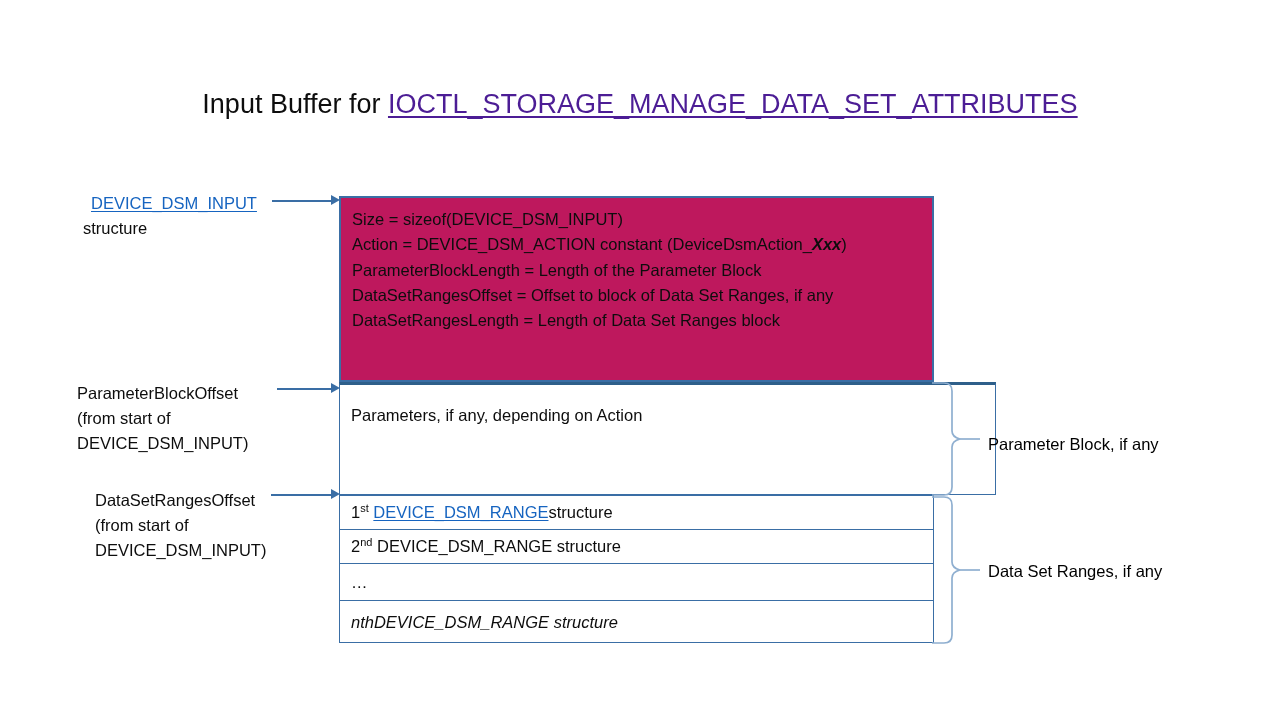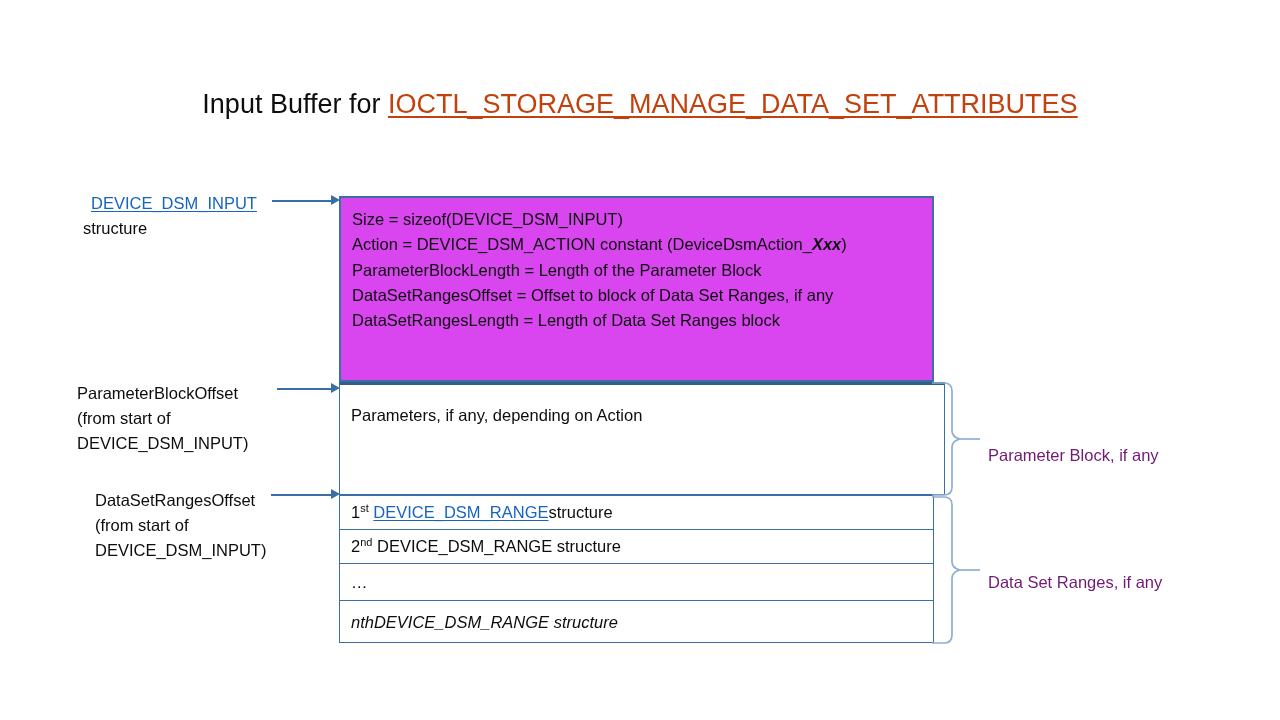--- a/index.html
+++ b/index.html
@@ -24,21 +24,21 @@
     left: 0;
     top: 86px;
     width: 1280px;
     text-align: center;
     font-size: 27px;
     line-height: 36px;
     white-space: nowrap;
     color: #0d0d0d;
   }
   #page-title .title-link {
-    color: #c2410c;
+    color: #4c1d95;
     text-decoration: underline;
     text-underline-offset: 3px;
   }
 
   
   .left-label {
     position: absolute;
     font-size: 16.5px;
     line-height: 25px;
     color: #0d0d0d;
@@ -89,40 +89,40 @@
 
   
   #struct-header-box {
     position: absolute;
     left: 339px;
     top: 196px;
     width: 595px;
     height: 186px;
     box-sizing: border-box;
     border: 2px solid #3A6EA5;
-    background: #d946ef;
+    background: #be185d;
   }
   #struct-header-list {
     margin: 0;
     padding: 9px 0 0 11px;
     list-style: none;
   }
   #struct-header-list li {
     font-size: 16.5px;
     line-height: 25.3px;
     color: #0d0d0d;
     white-space: nowrap;
   }
   .ital { font-style: italic; font-weight: bold; text-align: right; }
 
   #parameters-box {
     position: absolute;
     left: 339px;
     top: 382px;
-    width: 606px;
+    width: 657px;
     height: 113px;
     box-sizing: border-box;
     border: 1.4px solid #3A6EA5;
     border-top: 3.4px solid #2E5F8A;
     background: #ffffff;
   }
   #parameters-box .box-text {
     position: absolute;
     left: 11px;
     top: 18px;
@@ -176,23 +176,22 @@
     pointer-events: none;
   }
   #brace-parameter-block { left: 930px; top: 381px; width: 60px; height: 116px; }
   #brace-data-set-ranges { left: 930px; top: 495px; width: 60px; height: 150px; }
   .brace-wrap svg { display: block; }
 
   .right-label {
     position: absolute;
     font-size: 16.5px;
     line-height: 22px;
-    color: #701a75;
-    white-space: nowrap;
-    margin-top: 11px;
+    color: #000000;
+    white-space: nowrap;
   }
   #label-parameter-block { left: 988px; top: 433px; }
   #label-data-set-ranges { left: 988px; top: 560px; }
 </style>
 </head>
 <body>
 
 <div id="page-title">
   <span>Input Buffer for </span><a class="title-link" href="#">IOCTL_STORAGE_MANAGE_DATA_SET_ATTRIBUTES</a>
 </div>

